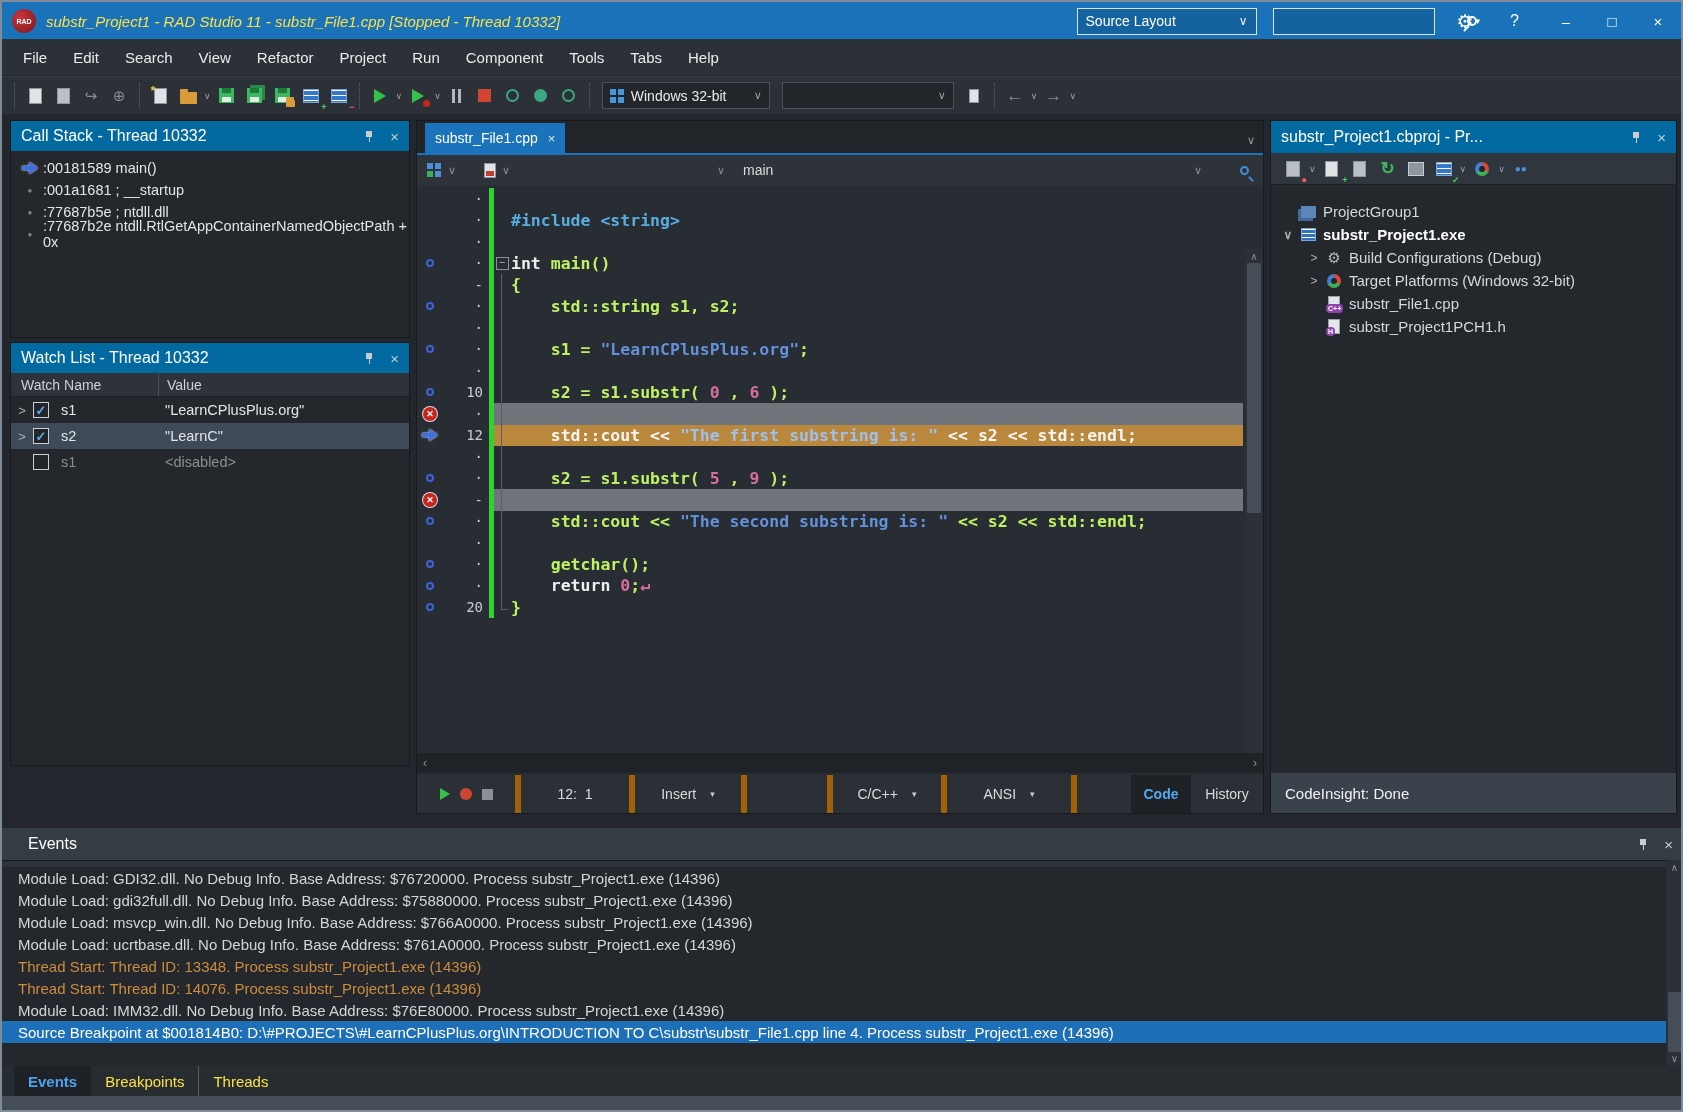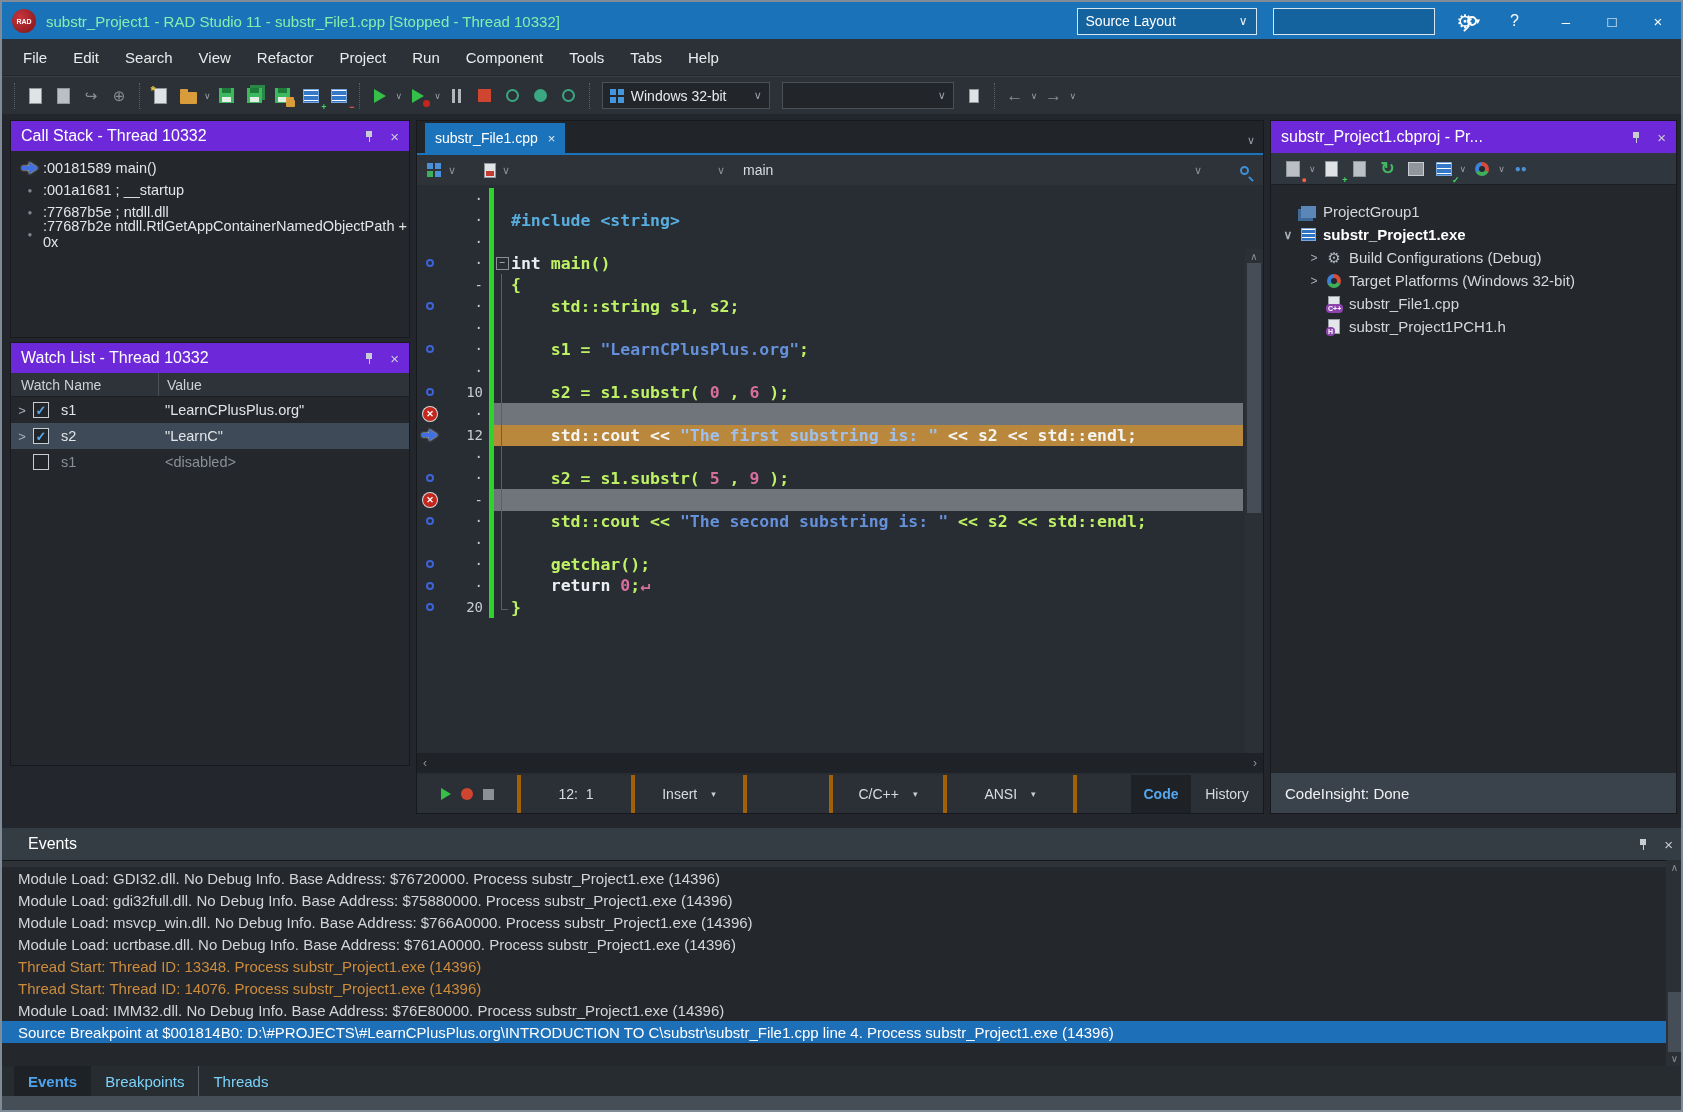--- a/index.html
+++ b/index.html
@@ -6,21 +6,21 @@
   *{box-sizing:border-box;}
   #app{position:relative;width:1683px;height:1112px;background:#23272d;
        font-family:"Liberation Sans",sans-serif;color:#d8dcdf;overflow:hidden;
        border:2px solid #7f8b96;}
   
   .titlebar{position:absolute;left:0;top:0;width:100%;height:38px;background:#1a72b8;
             display:flex;align-items:center;}
   .rad-logo{width:24px;height:24px;border-radius:50%;background:radial-gradient(circle at 35% 35%,#c8363c,#7e1418);
             color:#fff;font-size:7px;font-weight:bold;display:flex;align-items:center;justify-content:center;
             margin:0 10px 0 10px;flex:0 0 auto;}
-  .win-title{font-size:15px;color:#86efac;white-space:nowrap;}
+  .win-title{font-size:15px;color:#fde047;white-space:nowrap;font-style:italic;}
   .tb-spacer{flex:1;}
   .combo{display:flex;align-items:center;height:27px;border:1px solid #d8e6f2;background:#14639f;
          color:#fff;font-size:14px;padding:0 8px;}
   .combo .chev{margin-left:auto;color:#e8f0f8;font-size:12px;padding-left:10px;}
   .layout-combo{width:180px;margin-right:16px;}
   .searchbox{width:162px;height:27px;border:1px solid #d8e6f2;background:#14639f;display:flex;
              align-items:center;margin-right:22px;}
   .searchbox input{flex:1;background:transparent;border:0;outline:0;color:#fff;font-size:14px;padding:0 6px;
                    font-family:"Liberation Sans",sans-serif;}
   .mag{width:10px;height:10px;border:2px solid #fff;border-radius:50%;position:relative;margin-right:10px;flex:0 0 auto;}
@@ -58,21 +58,21 @@
   .stepico{width:13px;height:13px;border-radius:50%;border:2px solid #3aa882;}
   .stepico.fill{background:#3aa882;}
   .platform-combo{width:168px;height:27px;border:1px solid #4a5056;background:#22262b;color:#e8eaec;
       font-size:14px;display:flex;align-items:center;padding:0 7px;margin:0 6px;}
   .winlogo{width:14px;height:14px;position:relative;margin-right:7px;flex:0 0 auto;}
   .winlogo::before{content:"";position:absolute;width:6px;height:6px;background:#4496dc;box-shadow:8px 0 #4496dc,0 8px #4496dc,8px 8px #4496dc;}
   .target-combo{width:172px;height:27px;border:1px solid #4a5056;background:#22262b;display:flex;align-items:center;margin:0 6px;padding:0 7px;}
   .navarrow{color:#878e95;font-size:17px;font-weight:bold;}
   
   .panel{position:absolute;background:#24272c;border:1px solid #17191c;}
-  .phead{height:30px;display:flex;align-items:center;background:#6d28d9;padding:0 10px;color:#fff;font-size:16px;}
+  .phead{height:30px;display:flex;align-items:center;background:#0369a1;padding:0 10px;color:#fff;font-size:16px;}
   .phead .sp{flex:1;}
   .pinico{width:10px;height:13px;position:relative;margin-right:16px;}
   .pinico::before{content:"";position:absolute;left:2px;top:1px;width:6px;height:6px;background:#c8cdd2;}
   .pinico::after{content:"";position:absolute;left:4.5px;top:7px;width:1.5px;height:5px;background:#c8cdd2;}
   .xico{color:#c8cdd2;font-size:15px;}
   
   .cs-row{height:22px;display:flex;align-items:center;font-size:14.5px;color:#e2e5e8;padding-left:6px;}
   .cs-bullet{width:26px;text-align:center;color:#7d848b;font-size:8px;flex:0 0 auto;}
   .dbg-arrow{width:17px;height:12px;position:relative;flex:0 0 auto;filter:drop-shadow(0 0 1px #fff);}
   .dbg-arrow::before{content:"";position:absolute;left:0;top:4px;width:7px;height:4px;background:#3f6fe0;}
@@ -130,21 +130,21 @@
   .tk-str{color:#6590da;}
   .tk-num{color:#d76f9e;}
   .tk-eol{color:#d76f9e;}
   .hl-current .tk-id{color:#f4f4f2;}
   .hl-current .tk-str{color:#9fc0ee;}
   .vscroll{position:absolute;right:0;top:64px;width:18px;height:532px;background:#2b3036;}
   .vthumb{position:absolute;left:2px;right:2px;top:14px;height:250px;background:#454d56;}
   .scrollchev{position:absolute;left:0;width:100%;text-align:center;color:#8a9298;font-size:10px;}
   .hscroll{position:absolute;left:0;bottom:40px;width:100%;height:20px;background:#1f2328;display:flex;align-items:center;justify-content:space-between;color:#8a9298;font-size:12px;padding:0 6px;}
   .edstatus{position:absolute;left:0;bottom:0;width:100%;height:38px;background:#2b3036;display:flex;align-items:stretch;font-size:14px;color:#d8dcdf;}
-  .st-seg{display:flex;align-items:center;justify-content:center;border-right:4px solid #a16207;}
+  .st-seg{display:flex;align-items:center;justify-content:center;border-right:6px solid #a16207;}
   .st-icons{width:104px;gap:10px;}
   .st-mini-run{width:0;height:0;border-left:10px solid #35c04a;border-top:6px solid transparent;border-bottom:6px solid transparent;}
   .st-mini-rec{width:12px;height:12px;border-radius:50%;background:#d0452f;}
   .st-mini-stop{width:11px;height:11px;background:#8a9096;}
   .st-caret{width:114px;white-space:pre;}
   .st-mode{width:112px;}
   .st-blank1{width:86px;}
   .st-lang{width:114px;}
   .st-enc{width:130px;}
   .st-flex{flex:1;border-right:none;}
@@ -172,21 +172,21 @@
   
   .events{position:absolute;left:0;top:826px;width:1683px;height:286px;background:#24272c;}
   .ehead{height:32px;background:#343c44;display:flex;align-items:center;padding:0 12px 0 26px;color:#fff;font-size:16px;}
   .elist{position:absolute;left:0;top:32px;width:100%;height:206px;background:#24272c;border-top:1px solid #15171a;overflow:hidden;}
   .e-sliver{height:6px;background:#2e333a;}
   .e-row{height:22px;display:flex;align-items:center;padding-left:16px;font-size:15px;color:#d2d6d9;white-space:nowrap;}
   .e-row.thread{color:#cc8c3e;}
   .e-row.sel{background:#1d6fb8;color:#fff;}
   .evscroll{position:absolute;right:2px;top:32px;width:17px;height:206px;background:#2b3036;}
   .etabs{position:absolute;left:0;top:238px;width:100%;height:30px;background:#272c31;display:flex;align-items:center;font-size:15px;}
-  .etab{padding:0 14px;height:100%;display:flex;align-items:center;color:#7dd3fc;}
+  .etab{padding:0 14px;height:100%;display:flex;align-items:center;color:#fde047;}
   .etab.active{background:#1e2227;color:#4fa3ec;font-weight:bold;margin-left:12px;}
   .etab.sep{border-left:1px solid #555c63;}
   .ebottom{position:absolute;left:0;top:268px;width:100%;height:18px;background:#454e57;}
 </style>
 </head>
 <body>
 
 <div id="app">
 
   <div class="titlebar">

